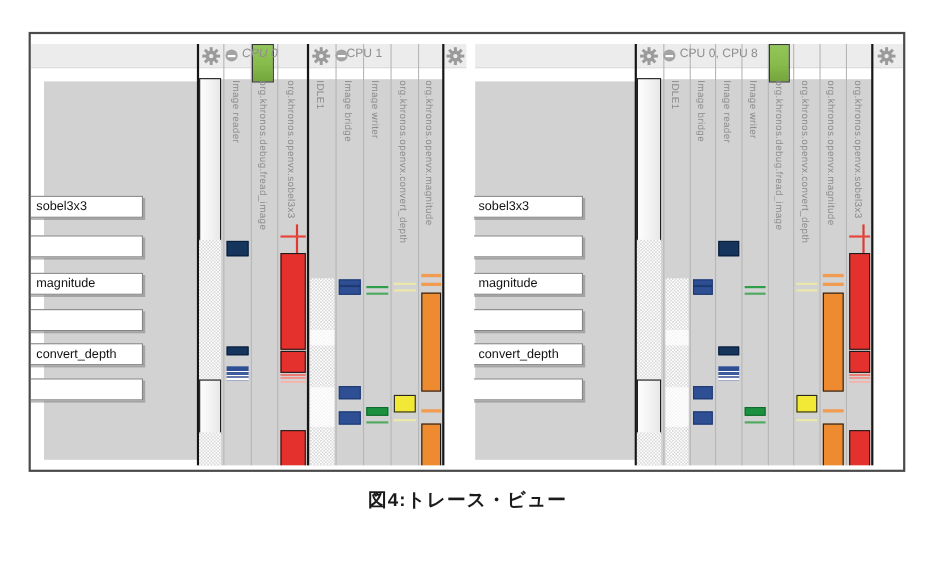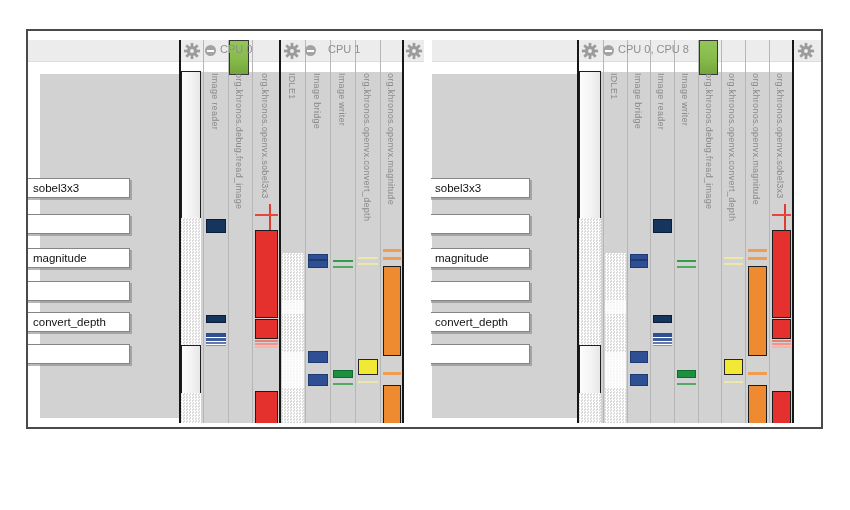--- a/index.html
+++ b/index.html
@@ -138,38 +138,38 @@
         <rect x="8.5" y="1" width="3" height="5.4" fill="#9b9b9b" transform="rotate(225 10 10)"></rect>
         <rect x="8.5" y="1" width="3" height="5.4" fill="#9b9b9b" transform="rotate(270 10 10)"></rect>
         <rect x="8.5" y="1" width="3" height="5.4" fill="#9b9b9b" transform="rotate(315 10 10)"></rect>
         <circle cx="10" cy="10" r="5.6" fill="#9b9b9b"></circle>
         <circle cx="10" cy="10" r="2.2" fill="#ececec"></circle>
       </svg>
       <div class="minus" style="left: 177px; top: 14px;">
         <div class=""></div>
         <i></i>
       </div>
-      <div class="cpu-label" style="left: 192px;">CPU 0</div>
+      <div class="cpu-label" style="left: 192px; font-style: italic;">CPU 0</div>
       <svg width="18" height="18" viewBox="0 0 20 20" class="gear" style="left: 255px; top: 11px; position: absolute;">
         <rect x="8.5" y="1" width="3" height="5.4" fill="#9b9b9b" transform="rotate(0 10 10)"></rect>
         <rect x="8.5" y="1" width="3" height="5.4" fill="#9b9b9b" transform="rotate(45 10 10)"></rect>
         <rect x="8.5" y="1" width="3" height="5.4" fill="#9b9b9b" transform="rotate(90 10 10)"></rect>
         <rect x="8.5" y="1" width="3" height="5.4" fill="#9b9b9b" transform="rotate(135 10 10)"></rect>
         <rect x="8.5" y="1" width="3" height="5.4" fill="#9b9b9b" transform="rotate(180 10 10)"></rect>
         <rect x="8.5" y="1" width="3" height="5.4" fill="#9b9b9b" transform="rotate(225 10 10)"></rect>
         <rect x="8.5" y="1" width="3" height="5.4" fill="#9b9b9b" transform="rotate(270 10 10)"></rect>
         <rect x="8.5" y="1" width="3" height="5.4" fill="#9b9b9b" transform="rotate(315 10 10)"></rect>
         <circle cx="10" cy="10" r="5.6" fill="#9b9b9b"></circle>
         <circle cx="10" cy="10" r="2.2" fill="#ececec"></circle>
       </svg>
       <div class="minus" style="left: 277px; top: 14px;">
         <div class=""></div>
         <i></i>
       </div>
-      <div class="cpu-label" style="left: 300px;">CPU 1</div>
+      <div class="cpu-label" style="left: 287px;">CPU 1</div>
       <svg width="18" height="18" viewBox="0 0 20 20" class="gear" style="left: 377px; top: 11px; position: absolute;">
         <rect x="8.5" y="1" width="3" height="5.4" fill="#9b9b9b" transform="rotate(0 10 10)"></rect>
         <rect x="8.5" y="1" width="3" height="5.4" fill="#9b9b9b" transform="rotate(45 10 10)"></rect>
         <rect x="8.5" y="1" width="3" height="5.4" fill="#9b9b9b" transform="rotate(90 10 10)"></rect>
         <rect x="8.5" y="1" width="3" height="5.4" fill="#9b9b9b" transform="rotate(135 10 10)"></rect>
         <rect x="8.5" y="1" width="3" height="5.4" fill="#9b9b9b" transform="rotate(180 10 10)"></rect>
         <rect x="8.5" y="1" width="3" height="5.4" fill="#9b9b9b" transform="rotate(225 10 10)"></rect>
         <rect x="8.5" y="1" width="3" height="5.4" fill="#9b9b9b" transform="rotate(270 10 10)"></rect>
         <rect x="8.5" y="1" width="3" height="5.4" fill="#9b9b9b" transform="rotate(315 10 10)"></rect>
         <circle cx="10" cy="10" r="5.6" fill="#9b9b9b"></circle>
@@ -271,13 +271,14 @@
         <rect x="8.5" y="1" width="3" height="5.4" fill="#9b9b9b" transform="rotate(90 10 10)"></rect>
         <rect x="8.5" y="1" width="3" height="5.4" fill="#9b9b9b" transform="rotate(135 10 10)"></rect>
         <rect x="8.5" y="1" width="3" height="5.4" fill="#9b9b9b" transform="rotate(180 10 10)"></rect>
         <rect x="8.5" y="1" width="3" height="5.4" fill="#9b9b9b" transform="rotate(225 10 10)"></rect>
         <rect x="8.5" y="1" width="3" height="5.4" fill="#9b9b9b" transform="rotate(270 10 10)"></rect>
         <rect x="8.5" y="1" width="3" height="5.4" fill="#9b9b9b" transform="rotate(315 10 10)"></rect>
         <circle cx="10" cy="10" r="5.6" fill="#9b9b9b"></circle>
         <circle cx="10" cy="10" r="2.2" fill="#ececec"></circle>
       </svg>
     </div>
+  <div class="caption">図4:トレース・ビュー</div>
 </div>
 
 </body></html>

